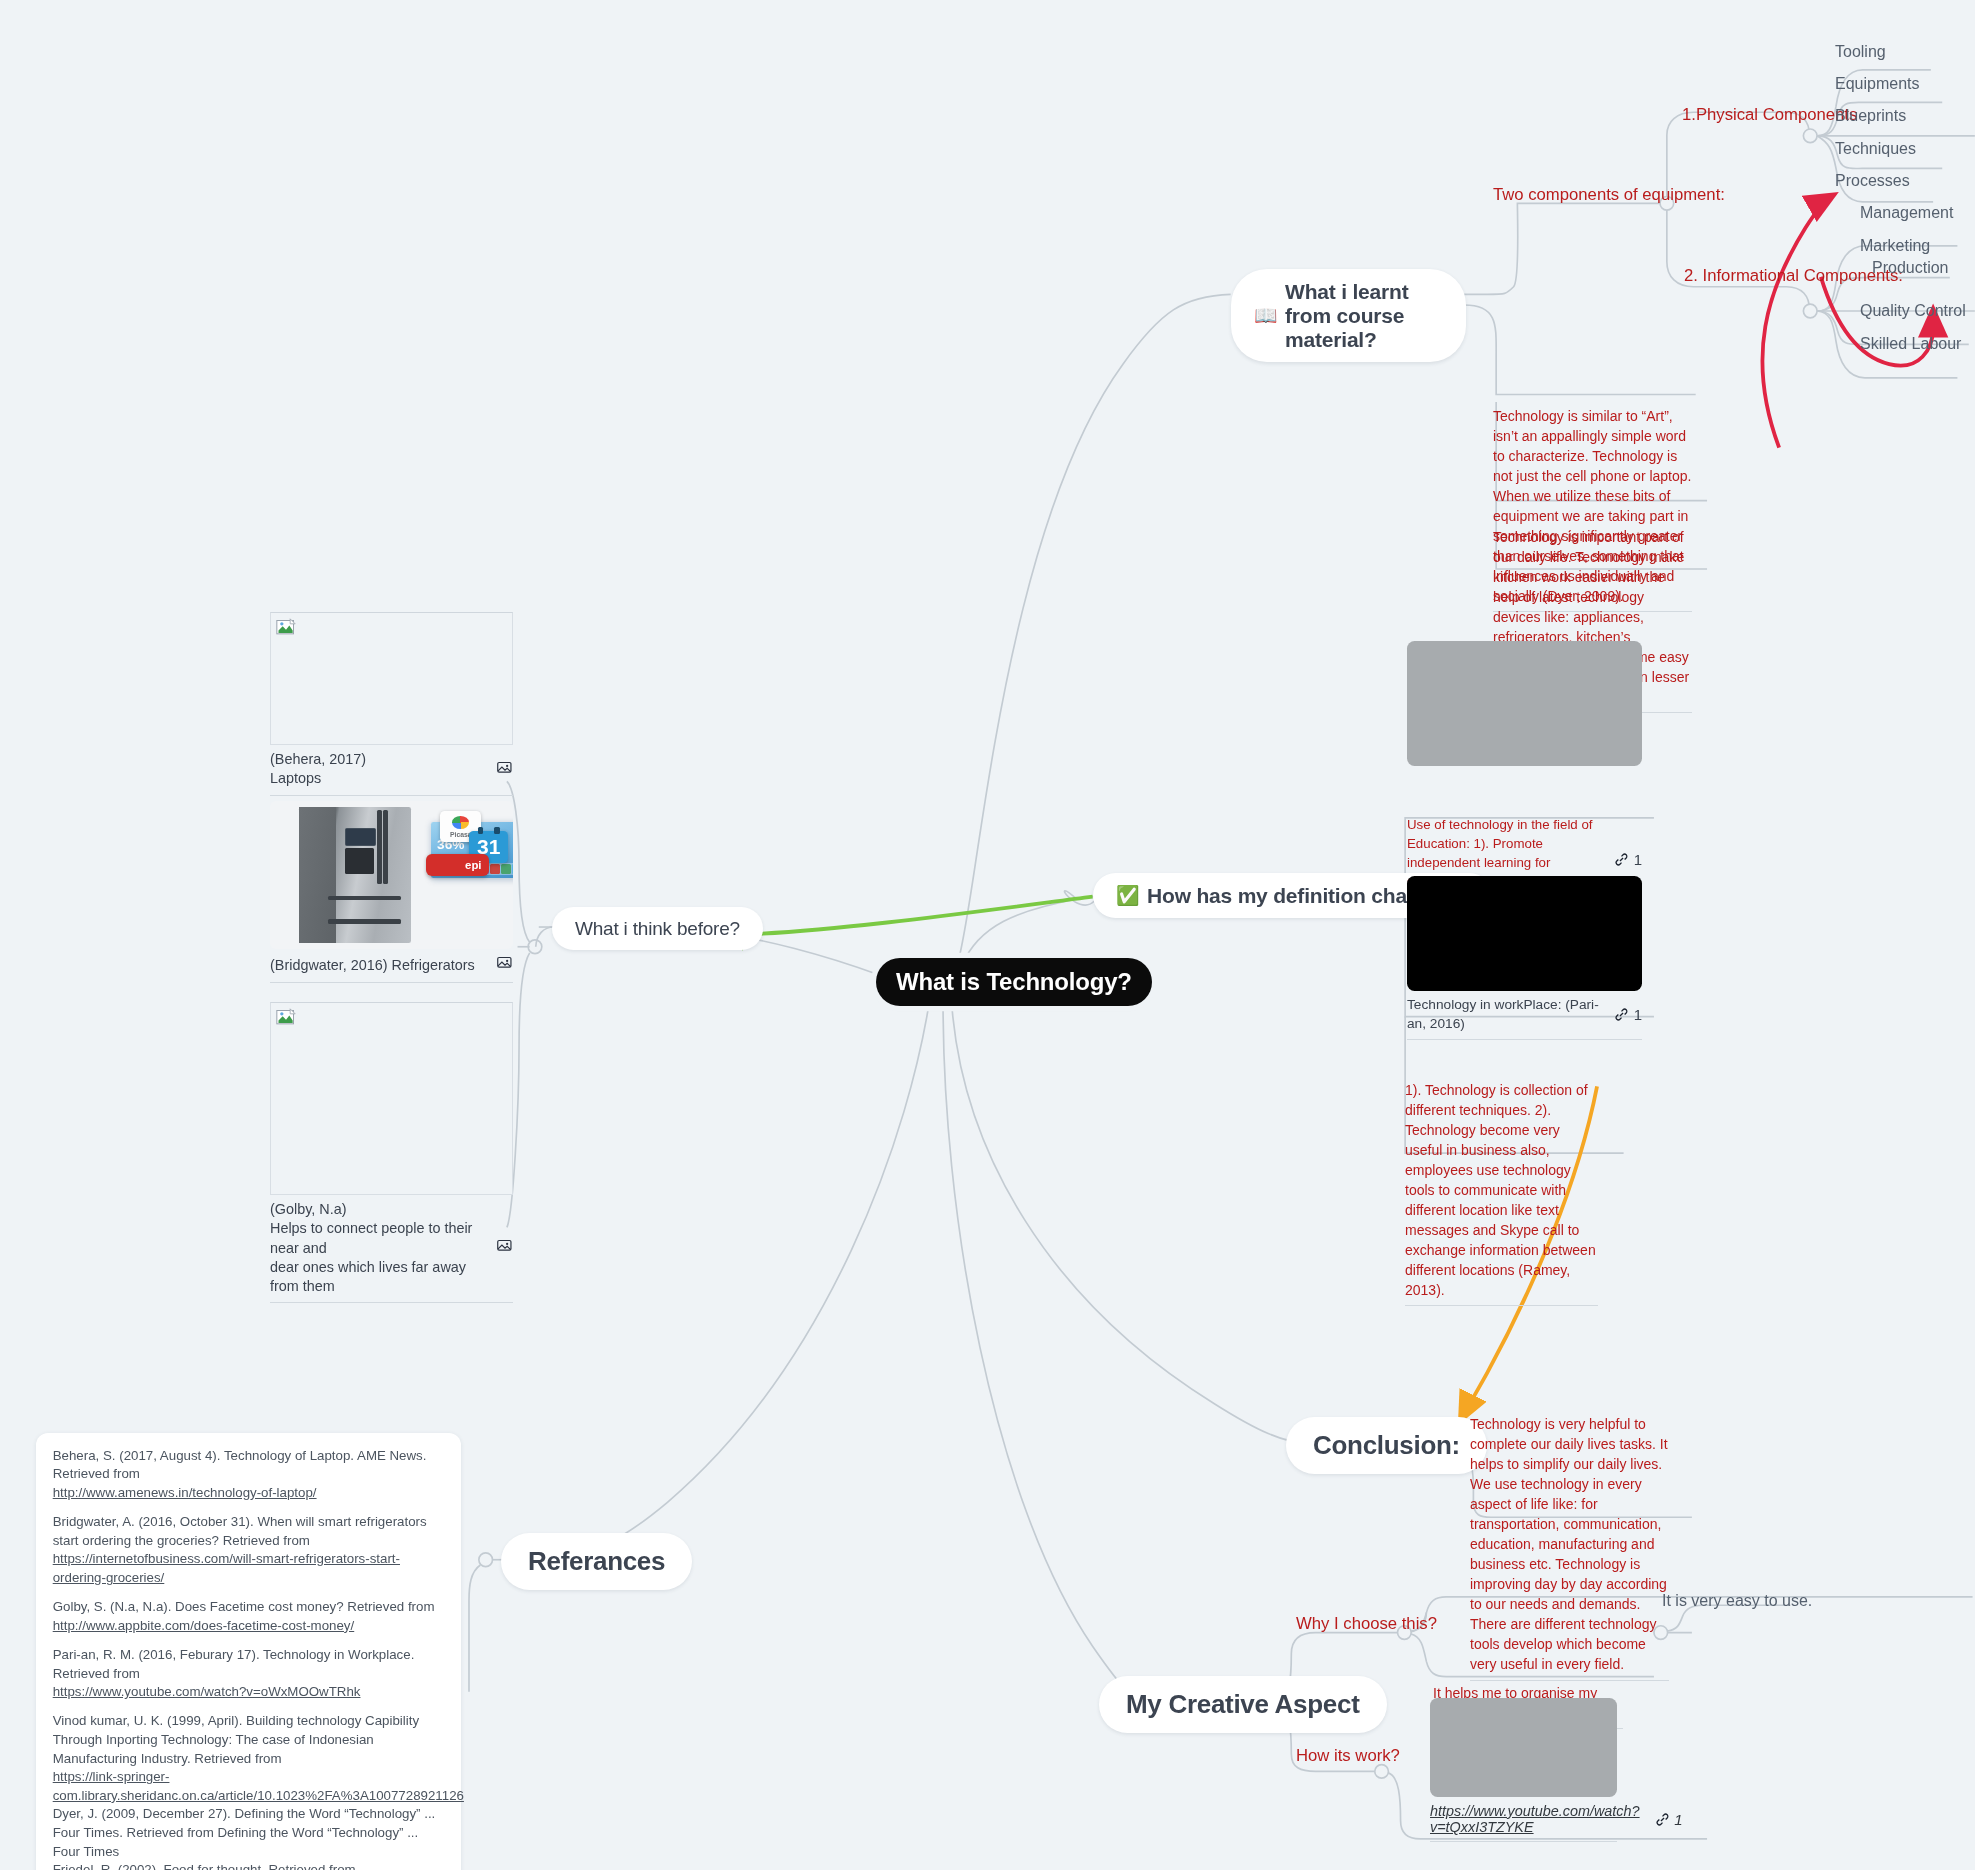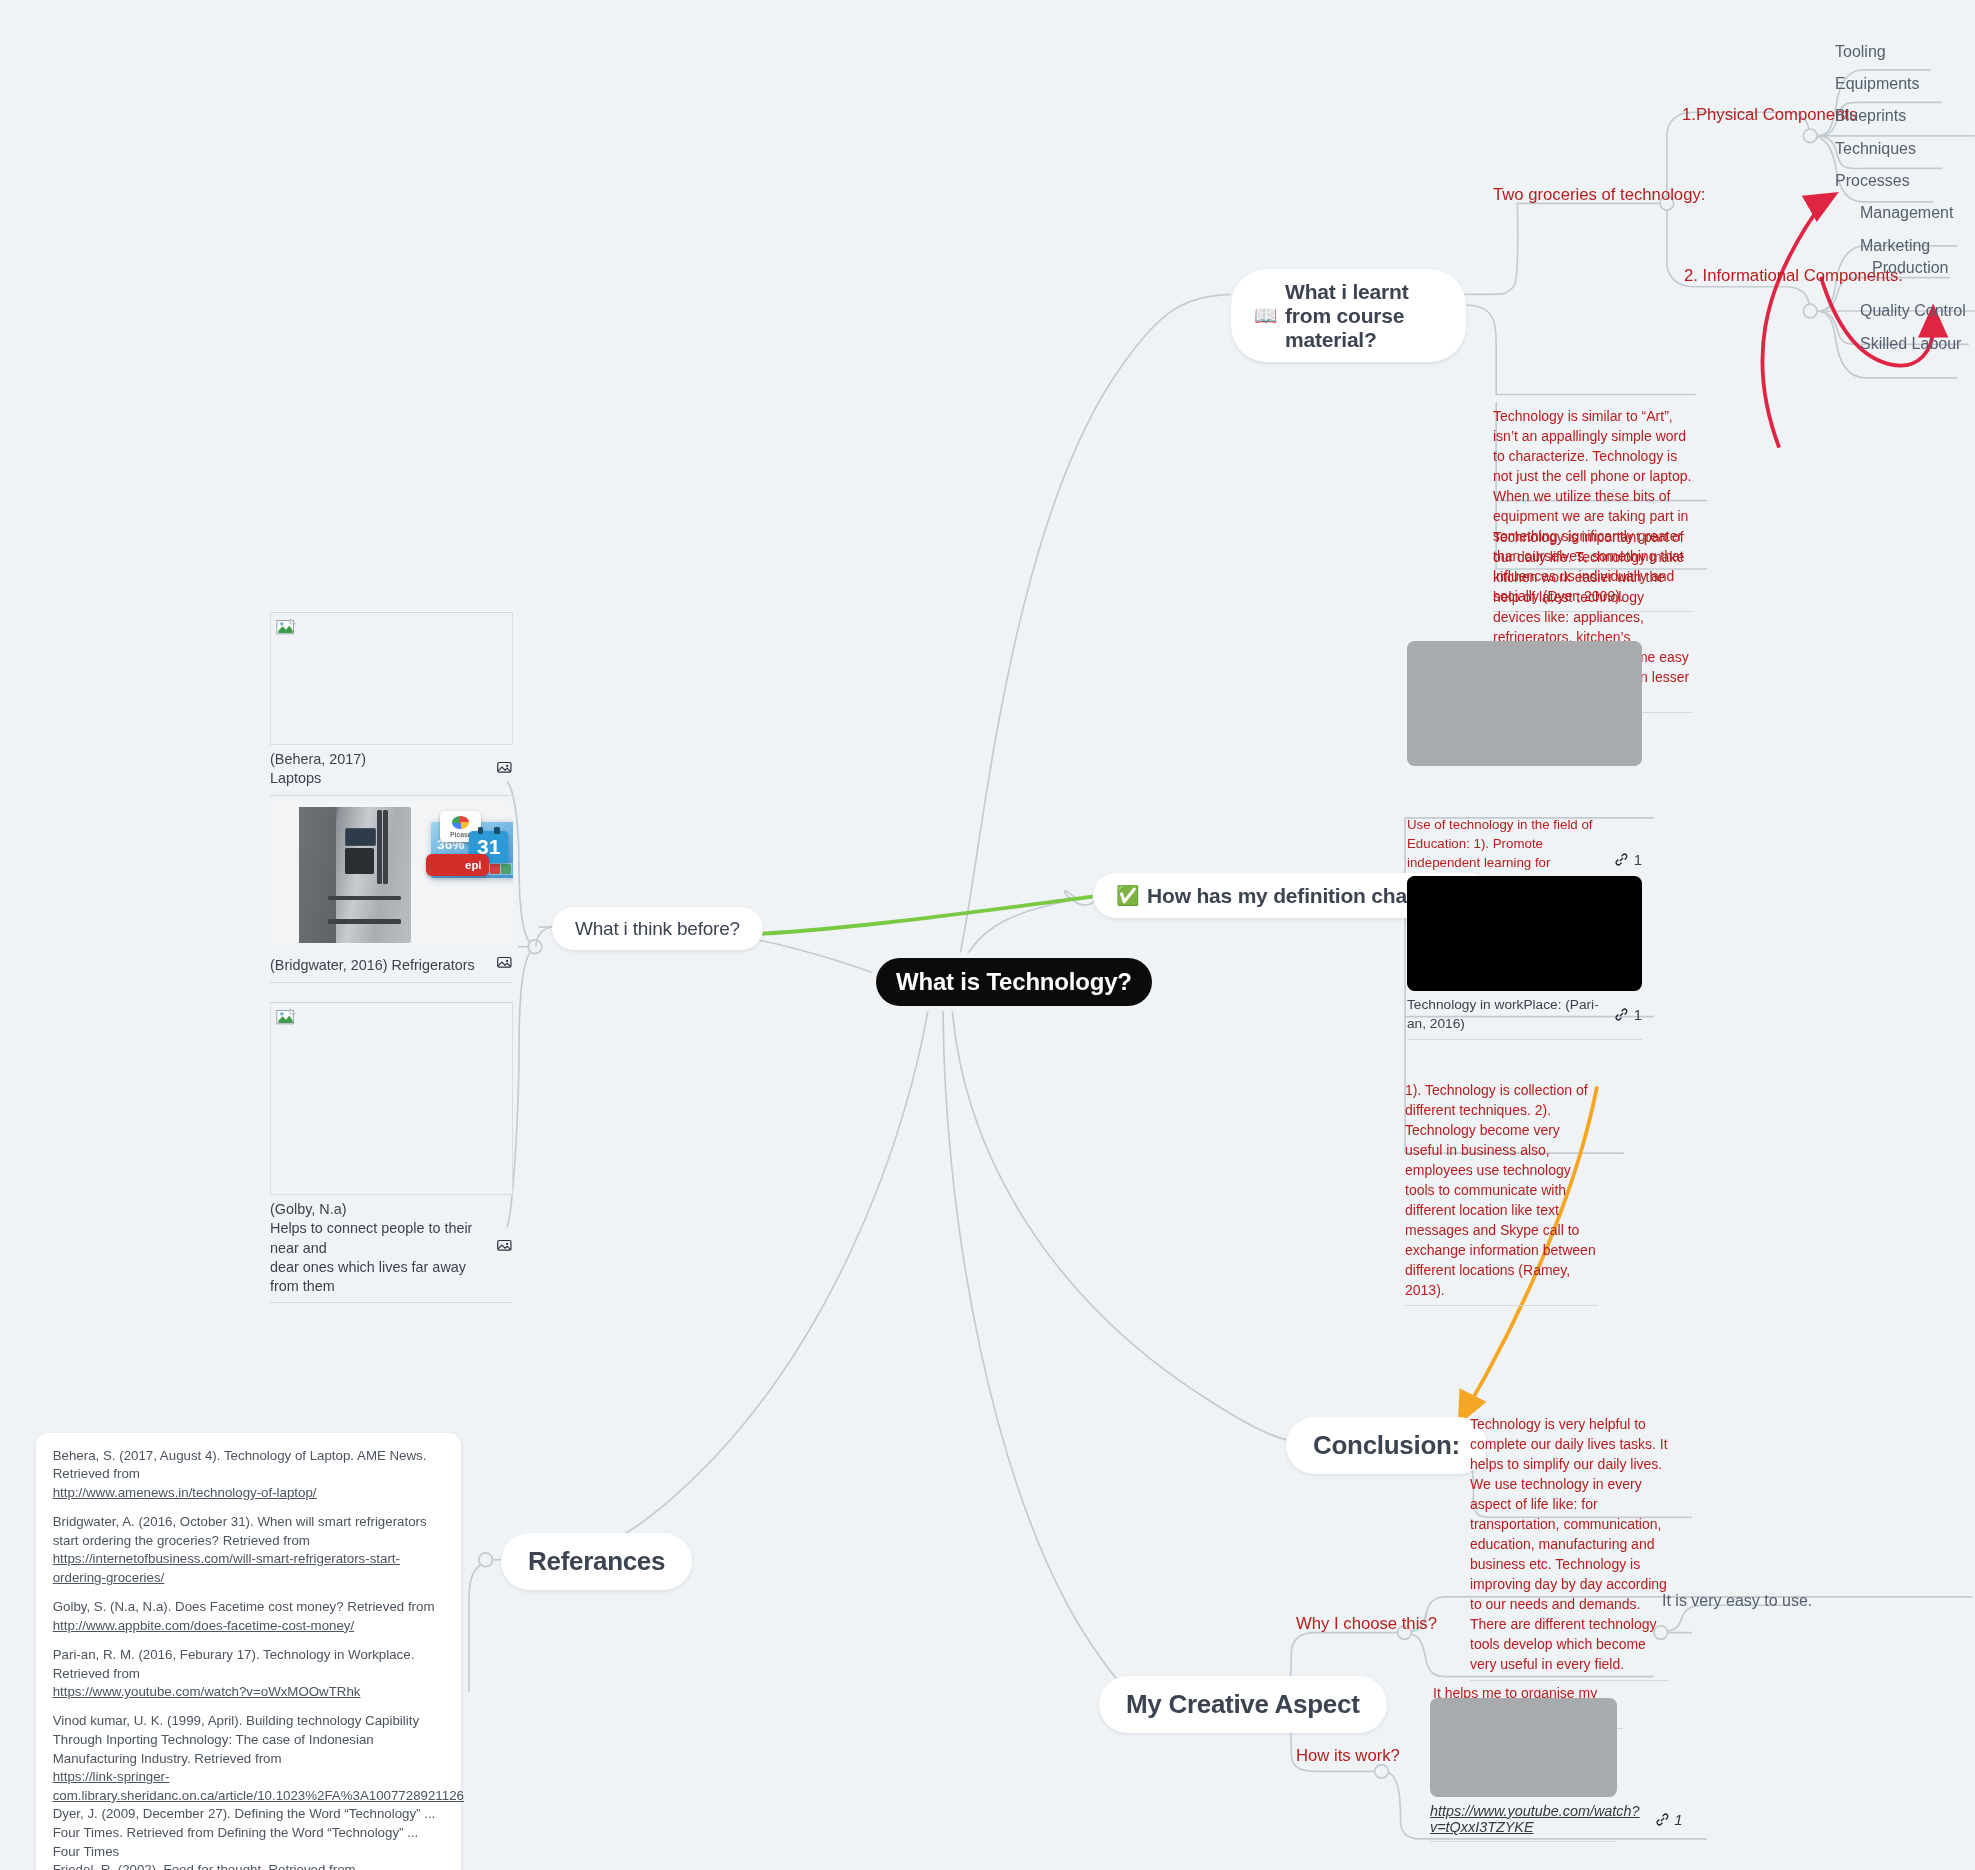--- a/index.html
+++ b/index.html
@@ -348,21 +348,21 @@
 
   <div class="node pill pill-root" style="left:876px; top:958px;">
     <span>What is Technology?</span>
   </div>
 
   <div class="node pill pill-big" style="left:1231px; top:269px; width:235px;">
     <span class="emoji">📖</span>
     <span>What i learnt from course material?</span>
   </div>
 
-  <div class="node plain" style="left:1493px; top:184px;">Two groceries of technology:</div>
+  <div class="node plain" style="left:1493px; top:184px;">Two components of equipment:</div>
 
   <div class="node plain" style="left:1682px; top:104px;">1.Physical Components</div>
 
   <div class="node plain-sm" style="left:1835px; top:42px;">Tooling</div>
   <div class="node plain-sm" style="left:1835px; top:74px;">Equipments</div>
   <div class="node plain-sm" style="left:1835px; top:106px;">Blueprints</div>
   <div class="node plain-sm" style="left:1835px; top:139px;">Techniques</div>
   <div class="node plain-sm" style="left:1835px; top:171px;">Processes</div>
 
   <div class="node plain" style="left:1684px; top:265px;">2. Informational Components:</div>

